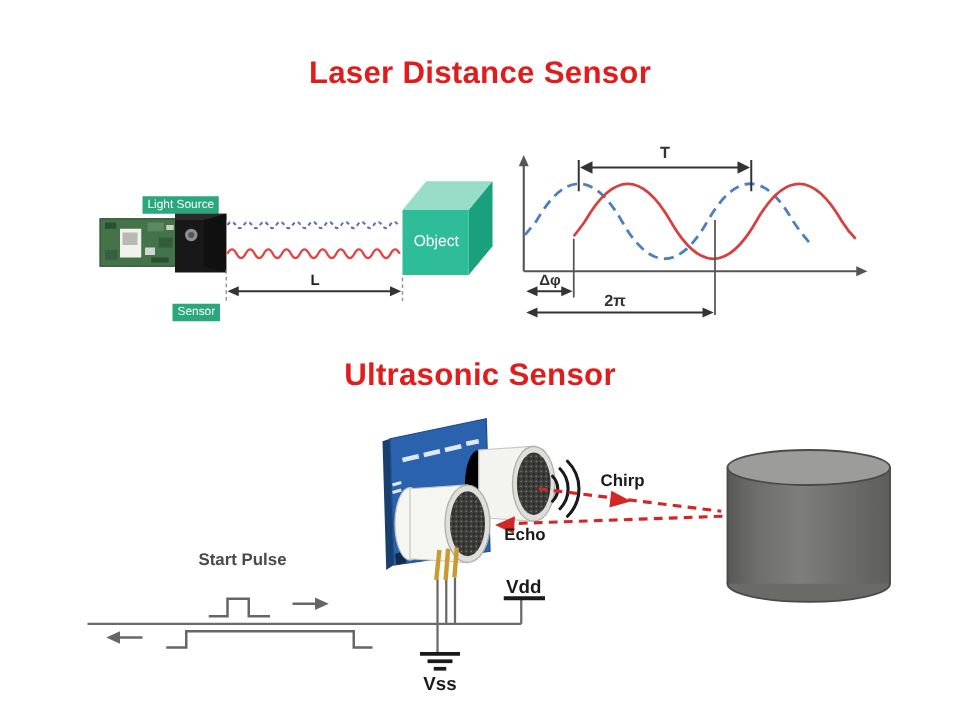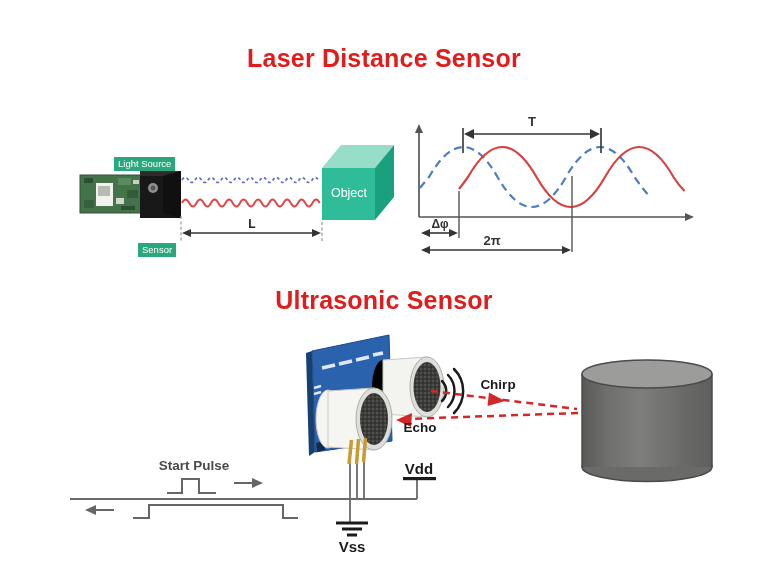--- a/index.html
+++ b/index.html
@@ -10,21 +10,21 @@
   .title { position:absolute; left:0; width:768px; text-align:center;
            color:#e01d1d; font-weight:bold; font-size:25px; letter-spacing:0.2px; }
   .title-laser { top:44px; }
   .title-ultra { top:286px; }
   .tag { position:absolute; background:#2aa87d; color:#ffffff; font-size:9.5px;
          line-height:12px; padding:1px 4px; white-space:nowrap; }
   .tag-light { left:114px; top:157px; }
   .tag-sensor { left:138px; top:213px;margin-top:30px; }
   .pulse-label { position:absolute; color:#4a4a4a; font-size:13.5px; font-weight:600;
                  text-align:center; white-space:nowrap; }
-  .lbl-start { left:148px; top:458px; width:92px; }
+  .lbl-start { left:148px; top:440px; width:92px; }
   .lbl-echo  { left:148px; top:524px; width:138px; }
 </style>
 </head>
 <body>
 
 <div class="stage">
 
   <div class="title title-laser">Laser Distance Sensor</div>
   <div class="title title-ultra">Ultrasonic Sensor</div>
 

